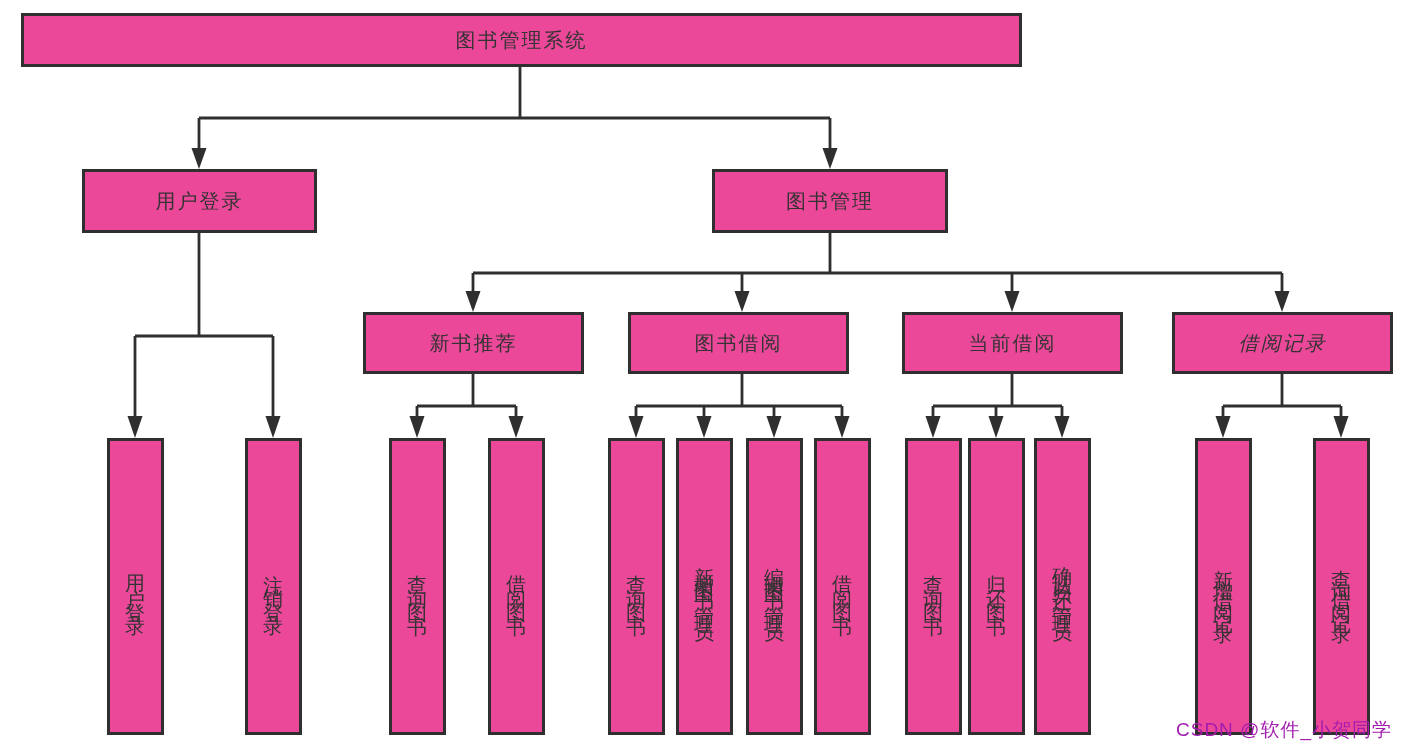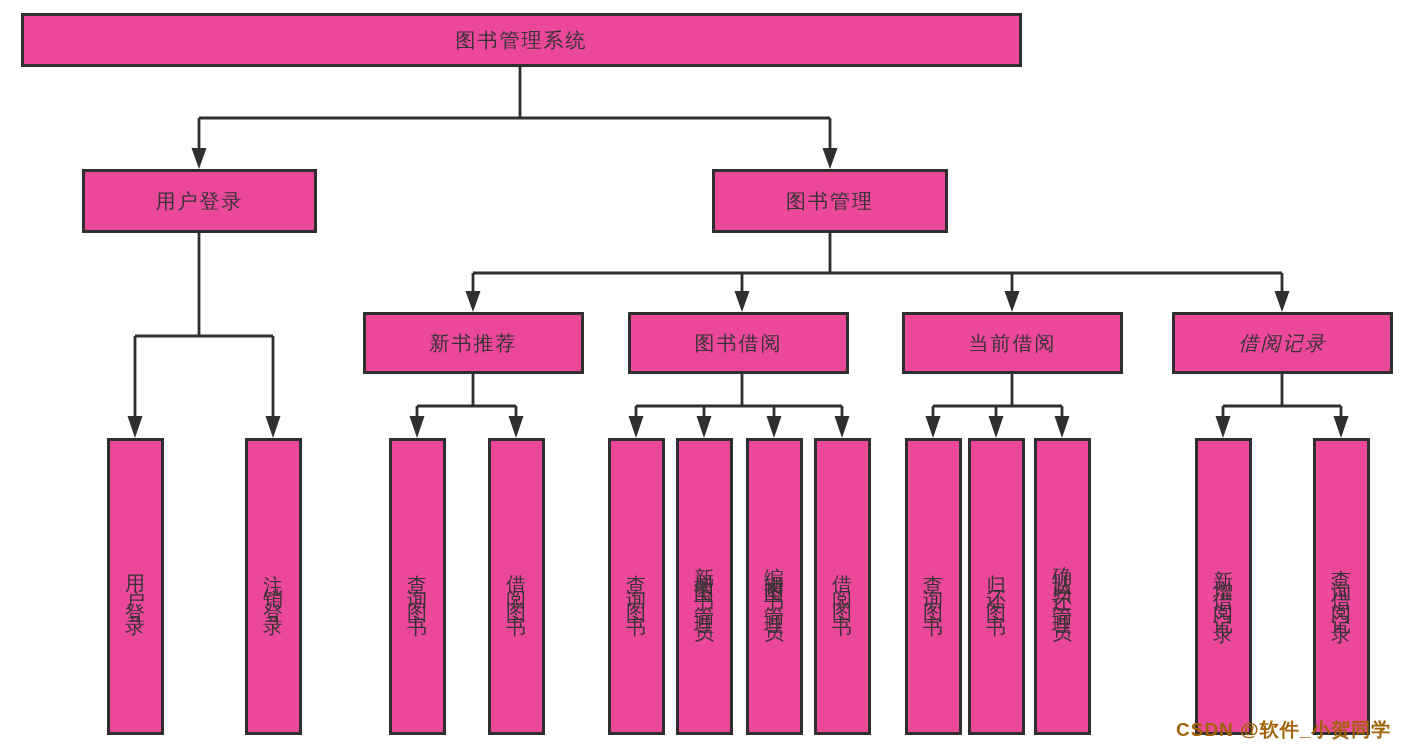--- a/index.html
+++ b/index.html
@@ -32,21 +32,21 @@
   .sp4 span{letter-spacing:14px;}
   .sp6 span{letter-spacing:11px;}
   .sp9 span{letter-spacing:8px;}
   .vA1{left:107px;} .vA2{left:245px;}
   .vB1{left:389px;} .vB2{left:488px;}
   .vC1{left:608px;} .vC2{left:676px;} .vC3{left:746px;} .vC4{left:814px;}
   .vD1{left:905px;} .vD2{left:968px;} .vD3{left:1034px;}
   .vE1{left:1195px;} .vE2{left:1313px;}
   .watermark{
     position:absolute;left:1176px;top:717px;z-index:5;
-    font-size:19px;color:#a16207;letter-spacing:1px;white-space:nowrap;font-weight:bold;
+    font-size:19px;color:#a21caf;letter-spacing:1px;white-space:nowrap;
   }
   line,path{stroke:#2f2f2f;stroke-width:2.8;fill:none;}
   polygon{fill:#2f2f2f;stroke:none;}
 </style>
 </head>
 <body>
 
 <div class="stage">
 
   <svg class="connectors" width="1405" height="747" viewBox="0 0 1405 747">

